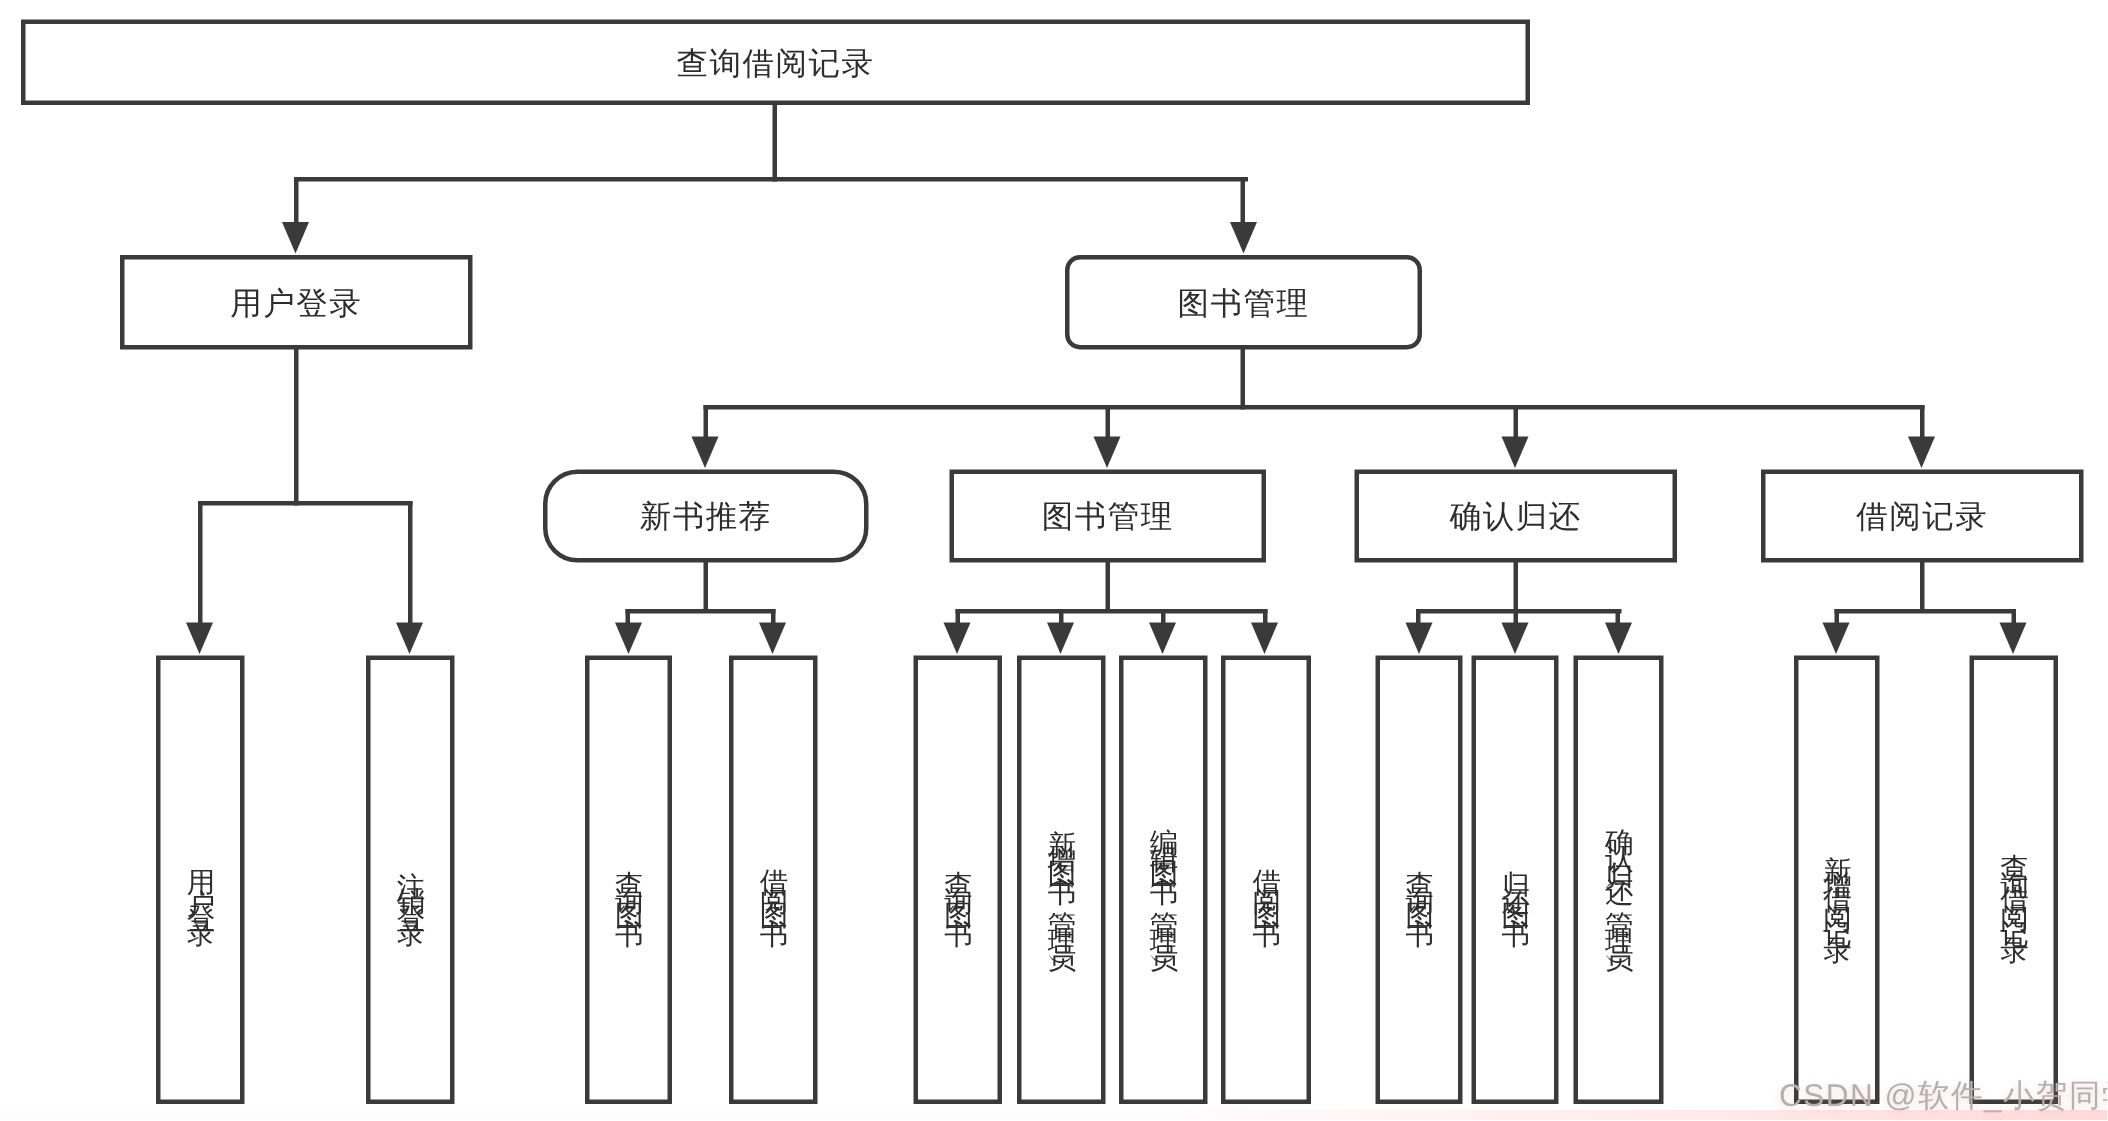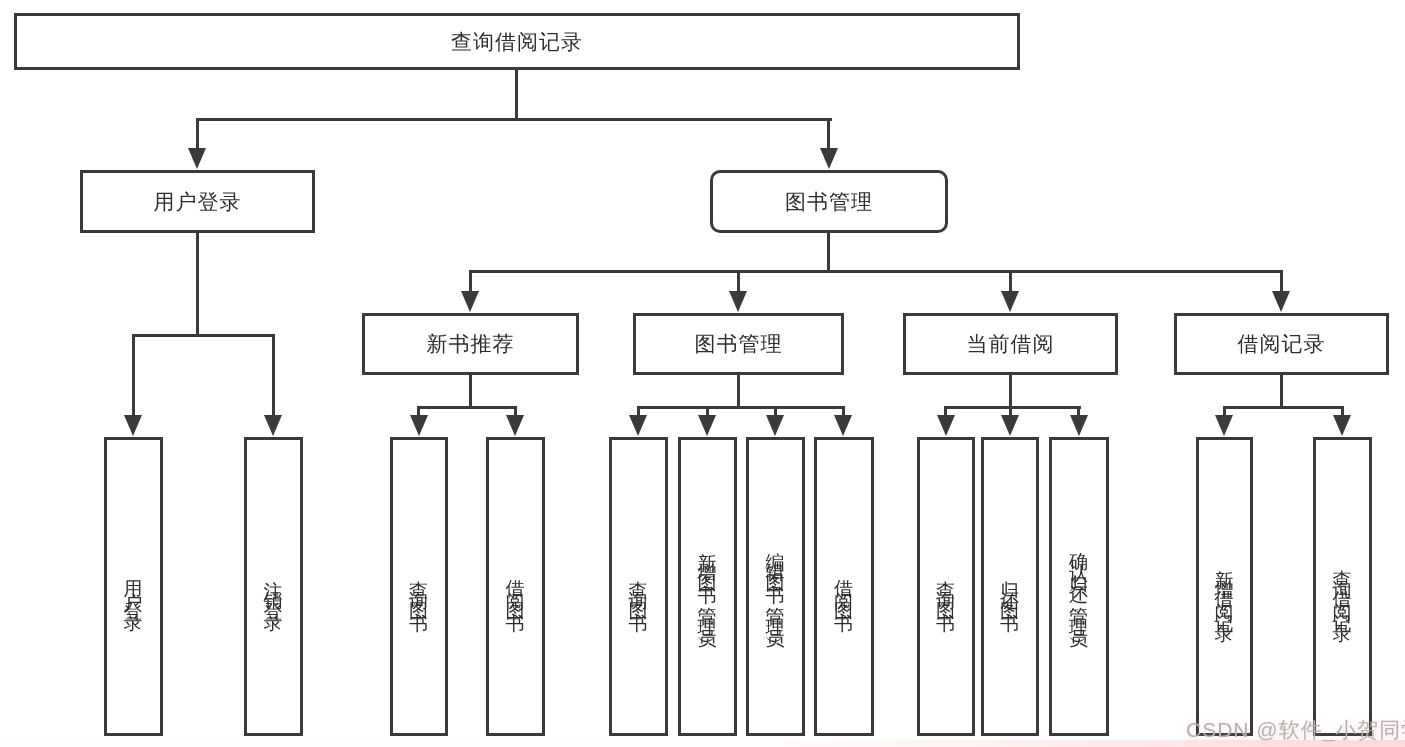--- a/index.html
+++ b/index.html
@@ -42,21 +42,21 @@
   .ar{
     position:absolute;width:0;height:0;
     border-left:9px solid transparent;
     border-right:9px solid transparent;
     border-top:21px solid #3a3a3a;
   }
   
   .b-root{left:14px;top:13px;width:1006px;height:57px;}
   .b-user-login{left:80px;top:170px;width:235px;height:63px;}
   .b-book-mgmt{left:710px;top:170px;width:238px;height:63px;border-radius:10px;}
-  .b-new-books{left:362px;top:313px;width:217px;height:62px;}
+  .b-new-books{left:362px;top:313px;width:217px;height:62px;border-radius:23px;}
   .b-book-borrow{left:633px;top:313px;width:211px;height:62px;}
   .b-current-borrow{left:903px;top:313px;width:215px;height:62px;}
   .b-borrow-records{left:1174px;top:313px;width:215px;height:62px;}
   .l-1{left:104px;width:59px;}
   .l-2{left:244px;width:59px;}
   .l-3{left:390px;width:58px;}
   .l-4{left:486px;width:59px;}
   .l-5{left:609px;width:59px;}
   .l-6{left:678px;width:59px;}
   .l-7{left:746px;width:59px;}
@@ -81,21 +81,21 @@
 </head>
 <body>
 
 <div id="stage">
 
   <div class="node b-root">查询借阅记录</div>
   <div class="node b-user-login">用户登录</div>
   <div class="node b-book-mgmt">图书管理</div>
   <div class="node b-new-books">新书推荐</div>
   <div class="node b-book-borrow">图书管理</div>
-  <div class="node b-current-borrow">当前借阅</div>
+  <div class="node b-current-borrow">确认归还</div>
   <div class="node b-borrow-records">借阅记录</div>
 
   <div class="leaf l-1">
       <span>用户登录</span>
     </div>
   <div class="leaf l-2">
       <span>注销登录</span>
     </div>
   <div class="leaf l-3">
       <span>查询图书</span>

